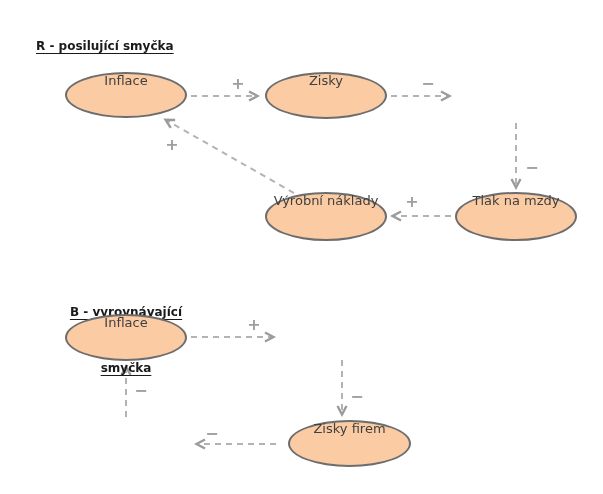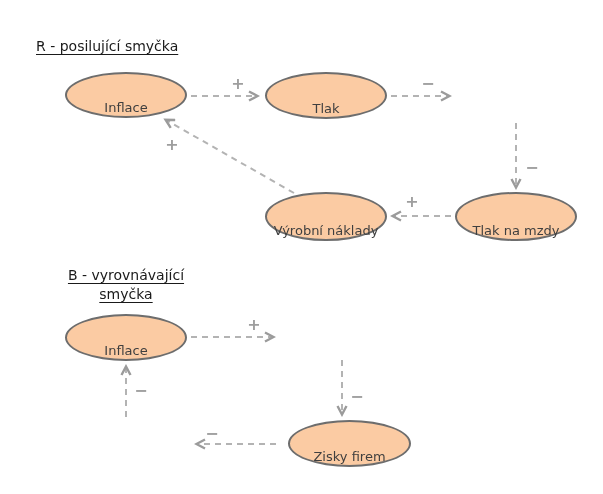--- a/index.html
+++ b/index.html
@@ -11,33 +11,33 @@
   .canvas {
     position:relative; width:603px; height:494px; background:#ffffff;
     font-family:"DejaVu Sans", sans-serif; overflow:hidden;
   }
   .edges { position:absolute; left:0; top:0; z-index:1; }
   .edge { stroke:var(--arrow); stroke-width:2; stroke-dasharray:6 5; fill:none; }
   .ah { stroke:var(--arrowhead); }
   .node {
     position:absolute; z-index:2;
     background:var(--node-fill); border:2px solid var(--node-border); border-radius:50%;
-    display:flex; align-items:flex-end; justify-content:center; text-align:center;
+    display:flex; align-items:flex-start; justify-content:center; text-align:center;
     color:var(--node-text); font-size:13px; line-height:1.15;
   }
   .node-label { white-space:pre-line; padding:0 4px; }
   .sign {
     position:absolute; z-index:3; transform:translate(-50%,-50%);
     color:var(--sign); font-size:16px; font-weight:bold; line-height:1;
   }
-  .heading { position:absolute; z-index:2; color:var(--heading-text); font-weight:normal; font-size:14px; line-height:19px; }
+  .heading { position:absolute; z-index:2; color:var(--heading-text); font-weight:bold; font-size:12px; line-height:19px; }
   .heading .u { text-decoration:underline; text-underline-offset:3px; }
   .heading-r { left:36px; top:37px; }
   .heading-b { left:45px; top:266px; width:162px; text-align:center; }
-  .heading-b .u { display:block; }
+  .heading-b .u { display:block;margin-top:37px; }
 </style>
 </head>
 <body>
 
 <div class="canvas">
 
   <svg class="edges" width="603" height="494" viewBox="0 0 603 494">
     <defs>
       <marker id="ah" markerUnits="userSpaceOnUse" markerWidth="13" markerHeight="12" viewBox="0 0 13 12" refX="10" refY="6" orient="auto">
         <path class="ah" d="M2,1.5 L10.5,6 L2,10.5" fill="none" stroke-width="2.4"></path>
@@ -61,21 +61,21 @@
   </div>
   <div class="heading heading-b">
     <span class="u">B - vyrovnávající</span>
     <span class="u">smyčka</span>
   </div>
 
   <div class="node" style="left:65px;top:72px;width:122px;height:46px">
     <span class="node-label">Inflace</span>
   </div>
   <div class="node" style="left:265px;top:72px;width:122px;height:47px">
-    <span class="node-label">Tlak</span>
+    <span class="node-label">Zisky</span>
   </div>
   <div class="node" style="left:265px;top:192px;width:122px;height:49px">
     <span class="node-label">Výrobní náklady</span>
   </div>
   <div class="node" style="left:455px;top:192px;width:122px;height:49px">
     <span class="node-label">Tlak na mzdy</span>
   </div>
 
   <div class="node" style="left:65px;top:314px;width:122px;height:47px">
     <span class="node-label">Inflace</span>

